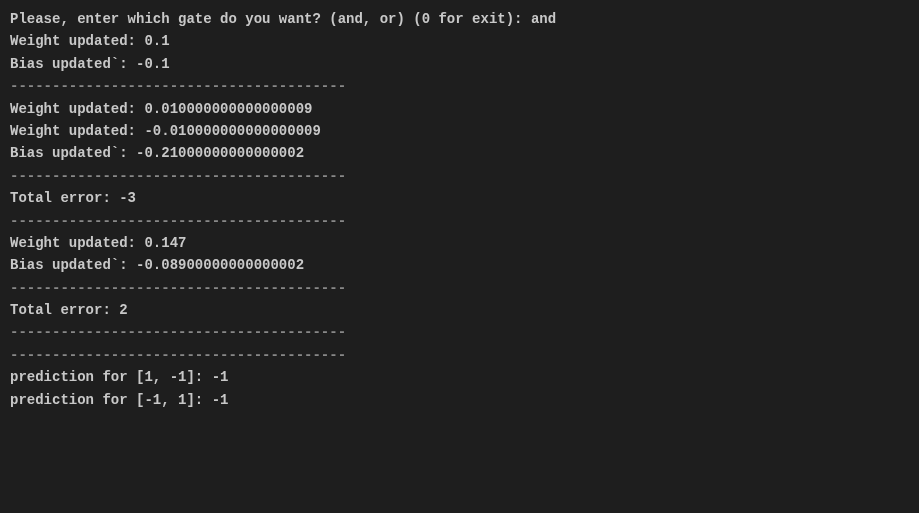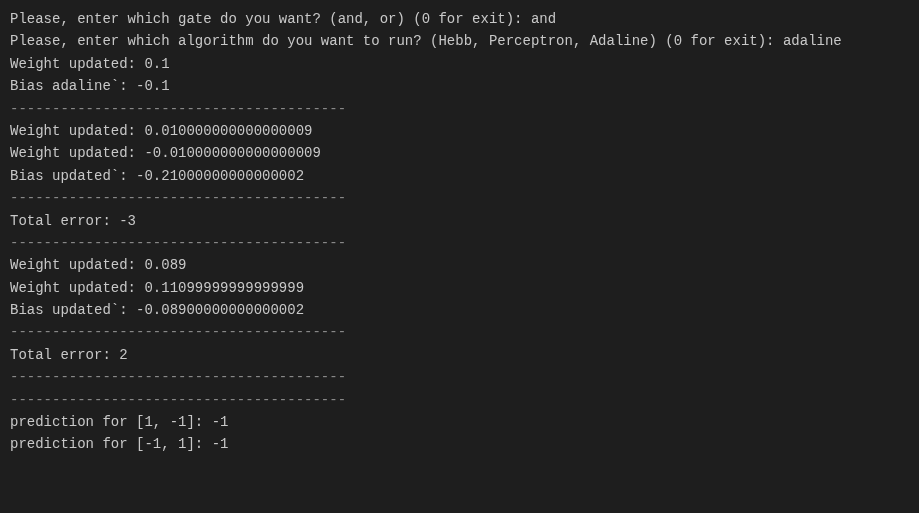--- a/index.html
+++ b/index.html
@@ -23,49 +23,48 @@
       height: 513px;
       background-color: #1e1e1e;
       padding: 8px 10px;
       overflow: hidden;
     }
 
     .terminal-line {
       line-height: 1.6;
       white-space: pre;
       color: #c8c8c8;
+      font-weight: bold;
     }
 
     .separator {
       color: #888;
     }
 
     @keyframes blink {
       0%, 100% { opacity: 1; }
       50% { opacity: 0; }
     }
   </style>
 </head>
 <body>
 
 <div class="terminal">
   <div id="terminal-content">
       <div class="terminal-line">Please, enter which gate do you want? (and, or) (0 for exit): and</div>
-      <div class="terminal-line">Please, enter which algorithm do you want to run? (Hebb, Perceptron, Adaline) (0 for exit): adaline</div>
       <div class="terminal-line">Weight updated: 0.1</div>
-      <div class="terminal-line">Bias adaline`: -0.1</div>
+      <div class="terminal-line">Bias updated`: -0.1</div>
       <div class="terminal-line separator">----------------------------------------</div>
       <div class="terminal-line">Weight updated: 0.010000000000000009</div>
       <div class="terminal-line">Weight updated: -0.010000000000000009</div>
       <div class="terminal-line">Bias updated`: -0.21000000000000002</div>
       <div class="terminal-line separator">----------------------------------------</div>
       <div class="terminal-line">Total error: -3</div>
       <div class="terminal-line separator">----------------------------------------</div>
-      <div class="terminal-line">Weight updated: 0.089</div>
-      <div class="terminal-line">Weight updated: 0.11099999999999999</div>
+      <div class="terminal-line">Weight updated: 0.147</div>
       <div class="terminal-line">Bias updated`: -0.08900000000000002</div>
       <div class="terminal-line separator">----------------------------------------</div>
       <div class="terminal-line">Total error: 2</div>
       <div class="terminal-line separator">----------------------------------------</div>
       <div class="terminal-line separator">----------------------------------------</div>
       <div class="terminal-line">prediction for [1, -1]: -1</div>
       <div class="terminal-line">prediction for [-1, 1]: -1</div>
     </div>
 </div>
 

